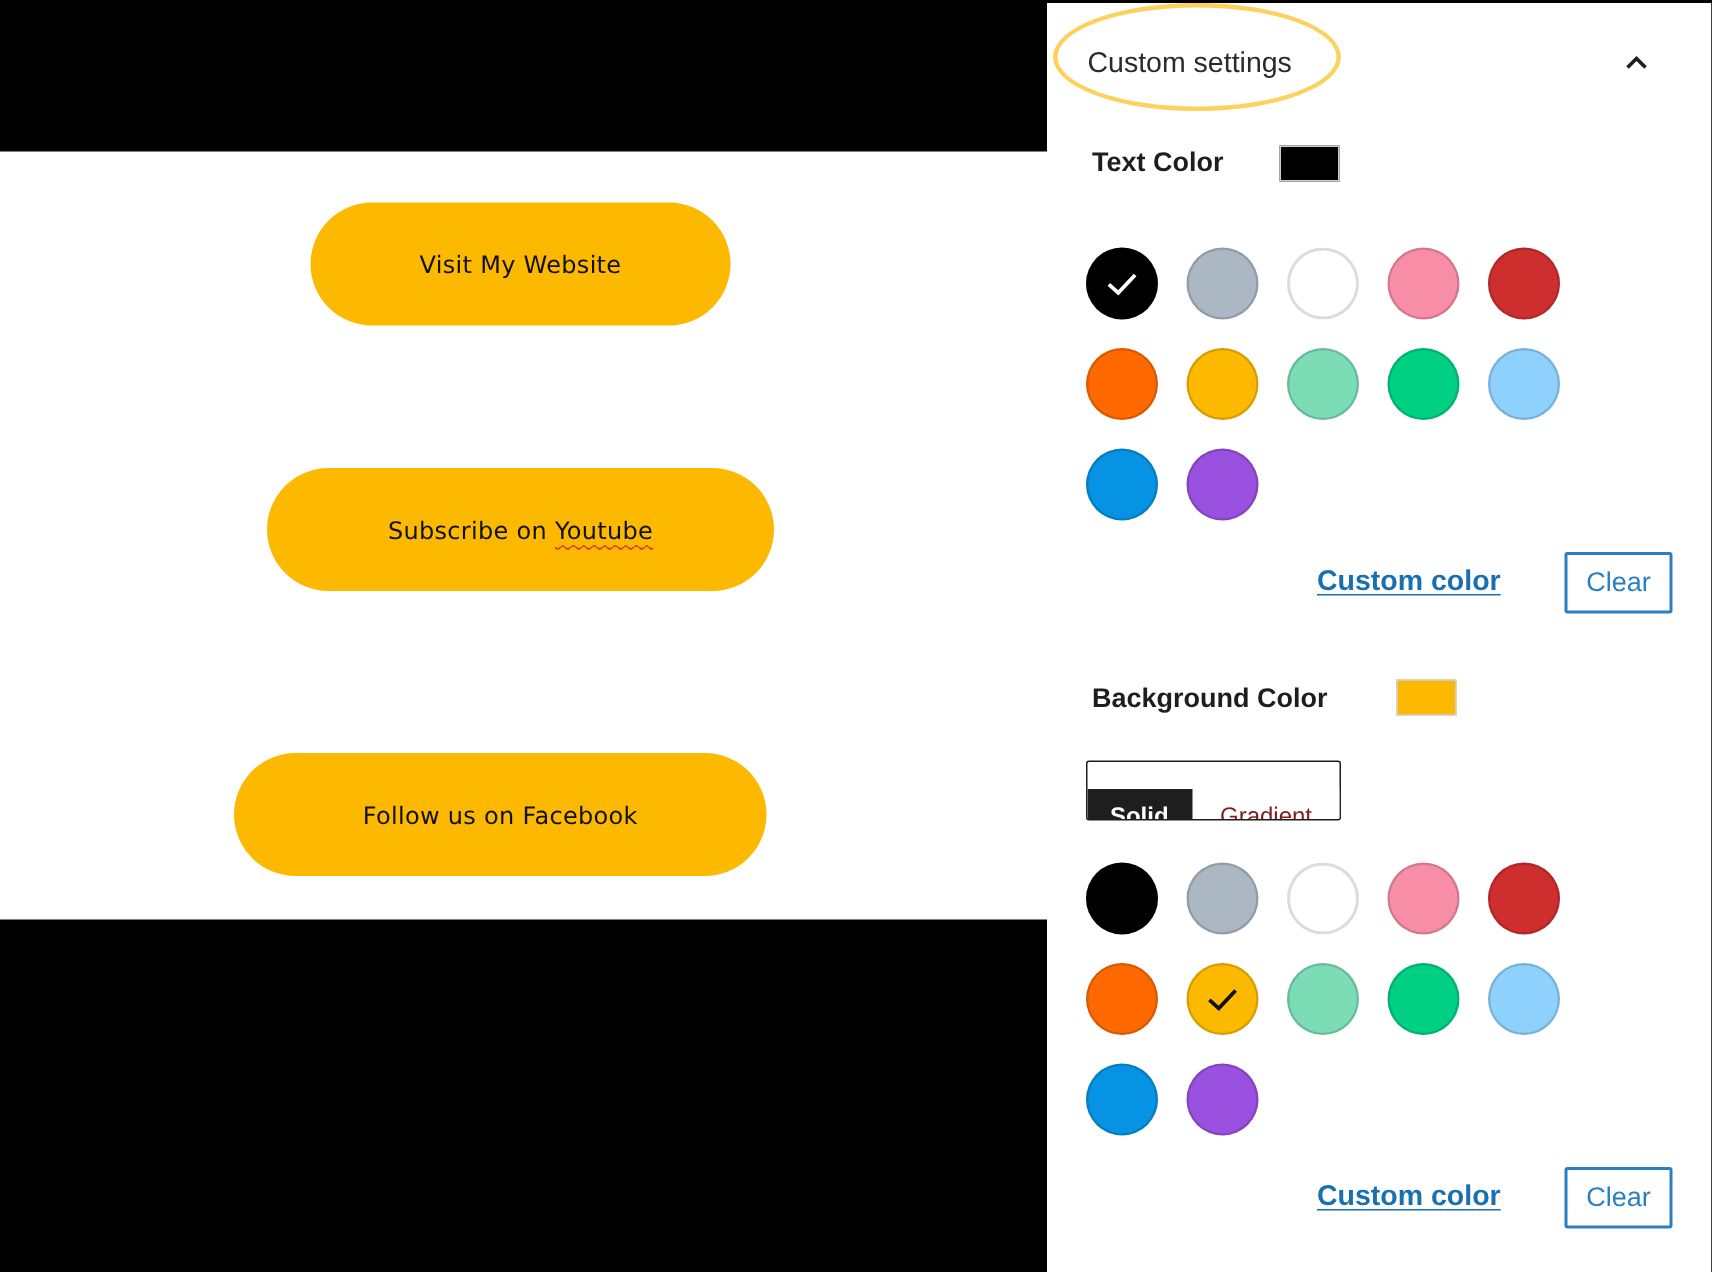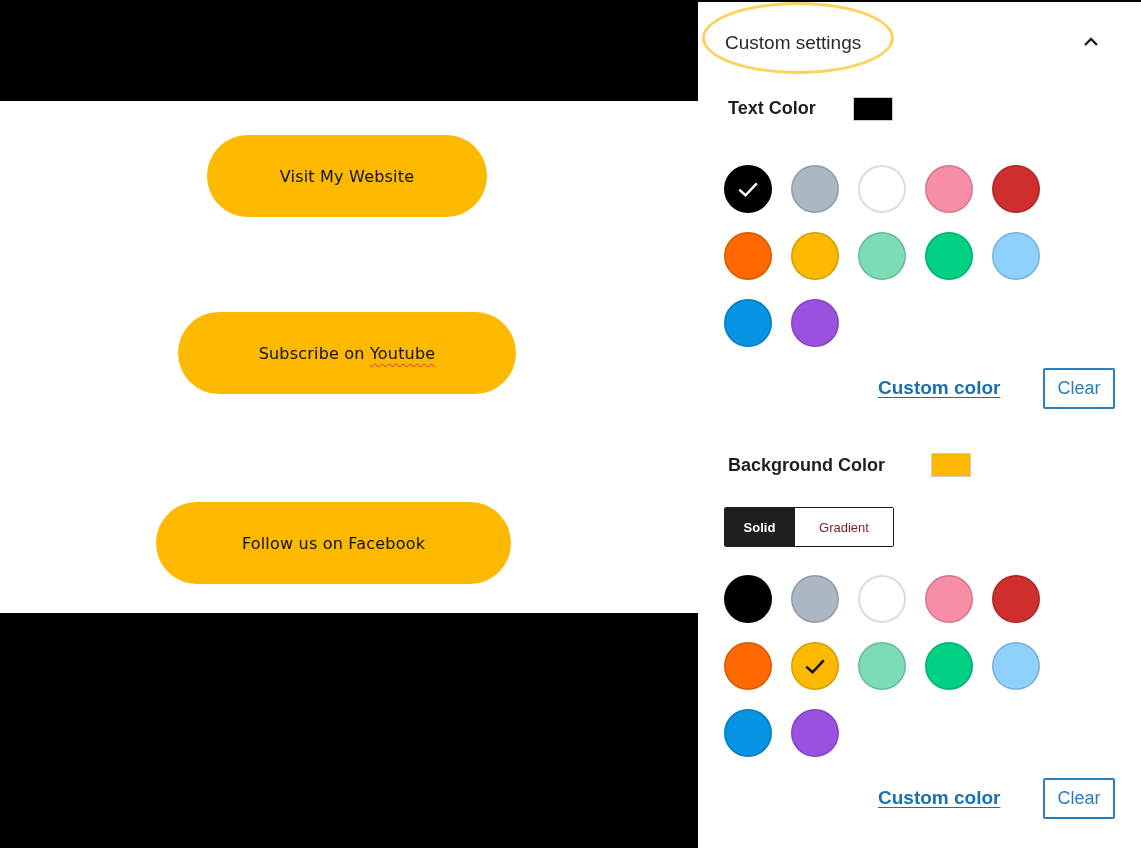--- a/index.html
+++ b/index.html
@@ -67,21 +67,21 @@
       position: absolute; width: 72px; height: 41px; border: 2px solid #2a7fbf; border-radius: 2px;
       background: #fff; color: #2a7fbf; font-size: 18px; display: flex; align-items: center; justify-content: center;
       cursor: pointer;
     }
 
     .segmented {
       position: absolute; left: 26px; top: 505px; width: 170px; height: 40px;
       border: 1.5px solid #1e1e1e; border-radius: 2px; display: flex; overflow: hidden;
     }
     .seg {
-      height: 100%; display: flex; align-items: center; justify-content: center; font-size: 13px; cursor: pointer;
+      height: 100%; display: flex; align-items: center; justify-content: center; font-size: 16px; cursor: pointer; margin-top: 18px;
     }
     .seg.active { background: #1e1e1e; color: #fff; font-weight: 700; width: 69px; }
     .seg.inactive { background: #fff; color: #7f1d1d; flex: 1; border-left: 1px solid #1e1e1e; }
   </style>
 </head>
 <body>
 
 <div class="preview">
   <div class="preview-band">
     <button class="cta-button btn-1">

